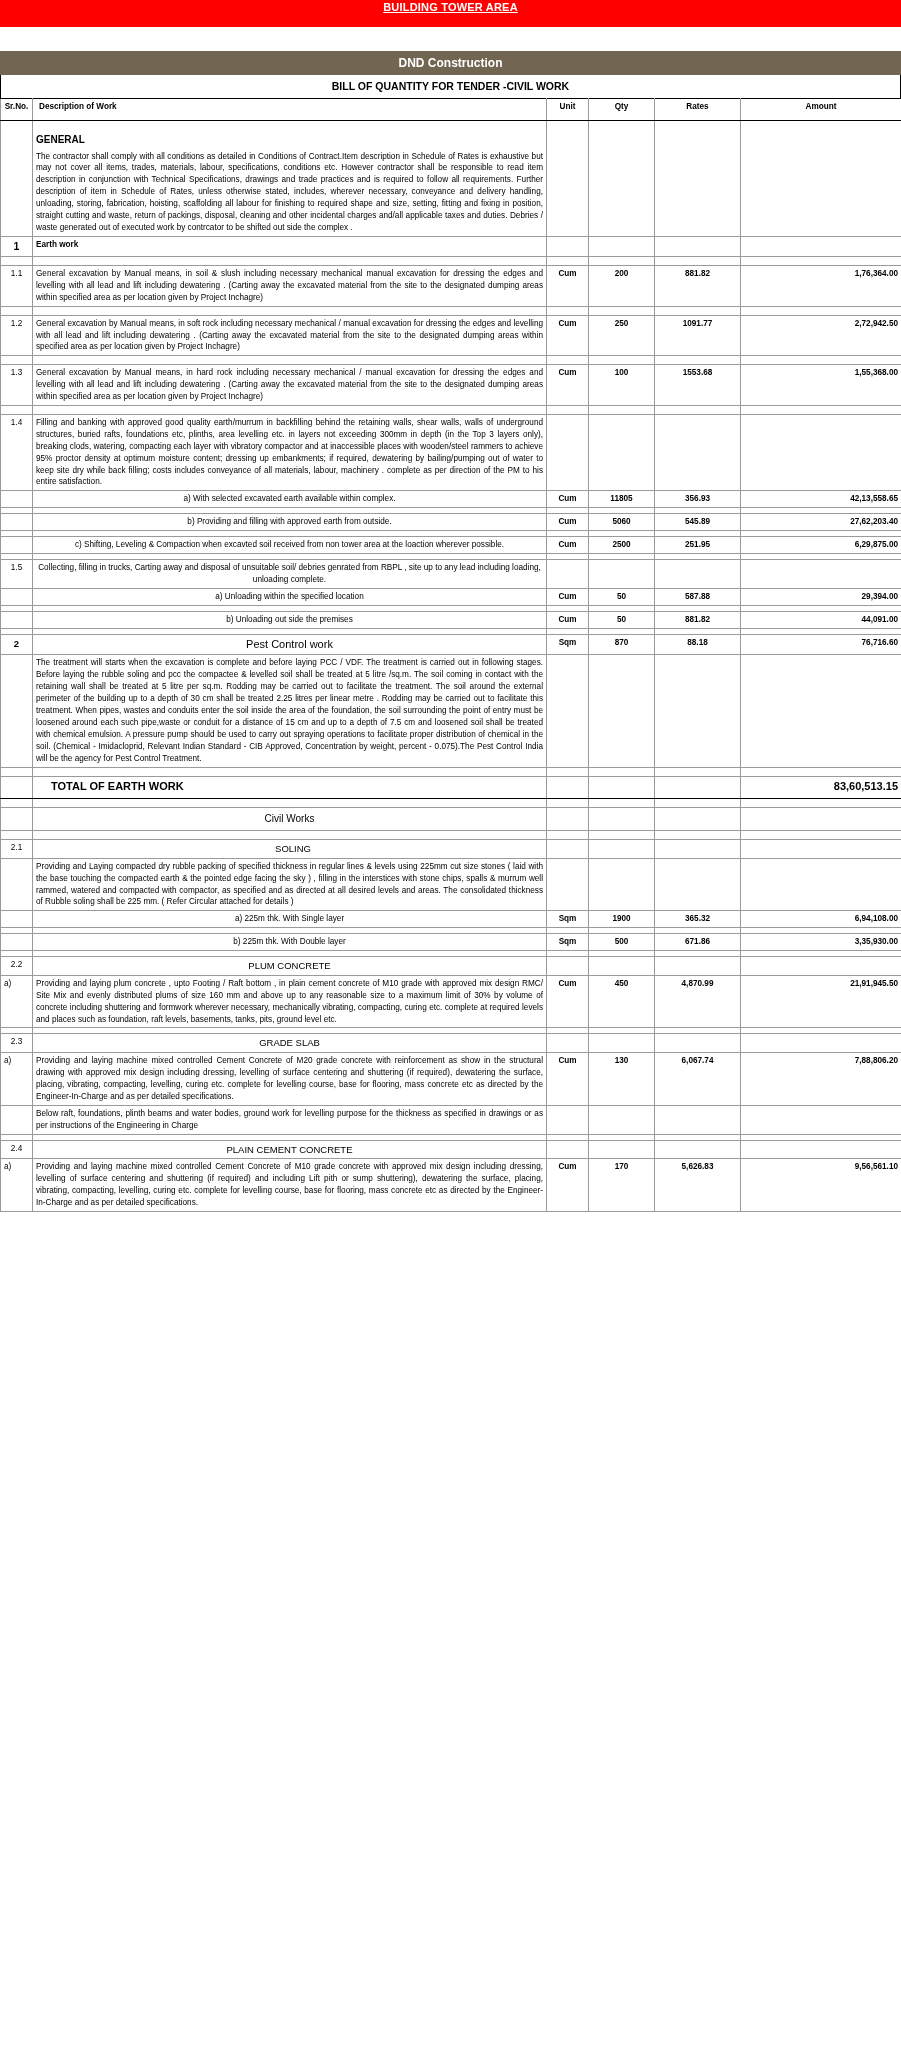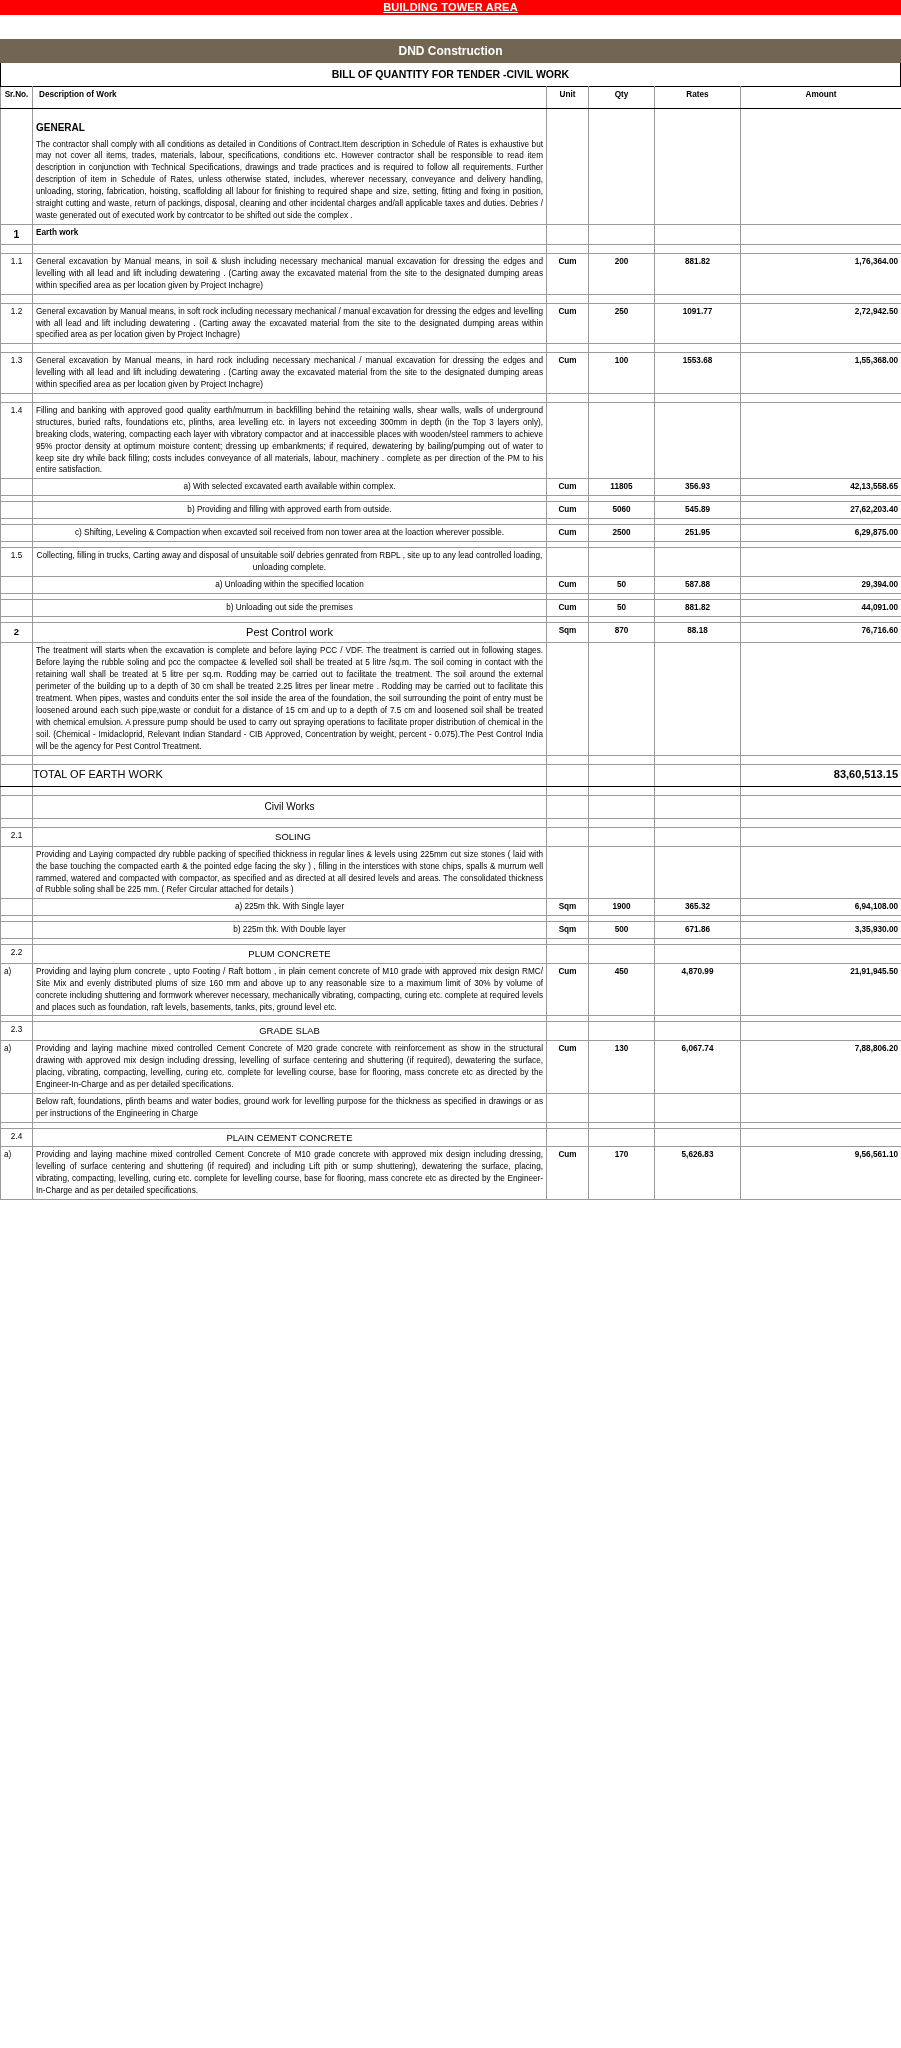--- a/index.html
+++ b/index.html
@@ -16,21 +16,21 @@
 
   
   .banner-red {
     background: #FF0000;
     color: #ffffff;
     text-align: center;
     font-weight: bold;
     font-size: 11px;
     letter-spacing: .2px;
     padding: 2px 0 3px 0;
-    height: 15px;
+    height: 27px;
     line-height: 11px;
   }
   .banner-red span { text-decoration: underline; }
   .banner-brown {
     background: #726551;
     color: #ffffff;
     text-align: center;
     font-weight: bold;
     font-size: 12px;
     height: 24px;
@@ -97,21 +97,21 @@
   .bold     { font-weight: bold; }
   .hdr-bold { font-weight: bold; font-size: 10px; }
   .sec-ttl  { font-weight: bold; font-size: 10.5px; }
   .vmid     { vertical-align: middle; }
   .totalrow td {
     border-top: 1.5px solid #000 !important;
     border-bottom: 1.5px solid #000 !important;
     height: 22px;
     vertical-align: middle;
   }
-  .totalrow .desc { font-weight: normal; font-size: 11px; padding-left: 0; }
+  .totalrow .desc { font-weight: bold; font-size: 11px; padding-left: 18px; }
   .totalrow .amt  { font-size: 11px; }
   .spacer td { height: 9px; padding: 0; }
   .spacer-sm td { height: 6px; padding: 0; }
   p.para { margin: 0 0 0 0; }
 </style>
 </head>
 <body>
 
 <div class="page">
 
@@ -284,21 +284,21 @@
         <td></td>
           <td></td>
         <td></td>
           <td></td>
         <td></td>
           <td></td>
       </tr>
 
       <tr>
         <td class="sr">1.5</td>
-        <td class="desc nojust">Collecting, filling in trucks, Carting away and disposal of unsuitable soil/ debries genrated from RBPL , site up to any lead controlled loading, unloading complete.</td>
+        <td class="desc nojust">Collecting, filling in trucks, Carting away and disposal of unsuitable soil/ debries genrated from RBPL , site up to any lead including loading, unloading complete.</td>
         <td class="unit"></td>
         <td class="qty"></td>
         <td class="rate"></td>
         <td class="amt"></td>
       </tr>
 
       <tr>
         <td class="sr"></td>
         <td class="desc nojust vmid">a) Unloading within the specified location</td>
         <td class="unit">Cum</td>

